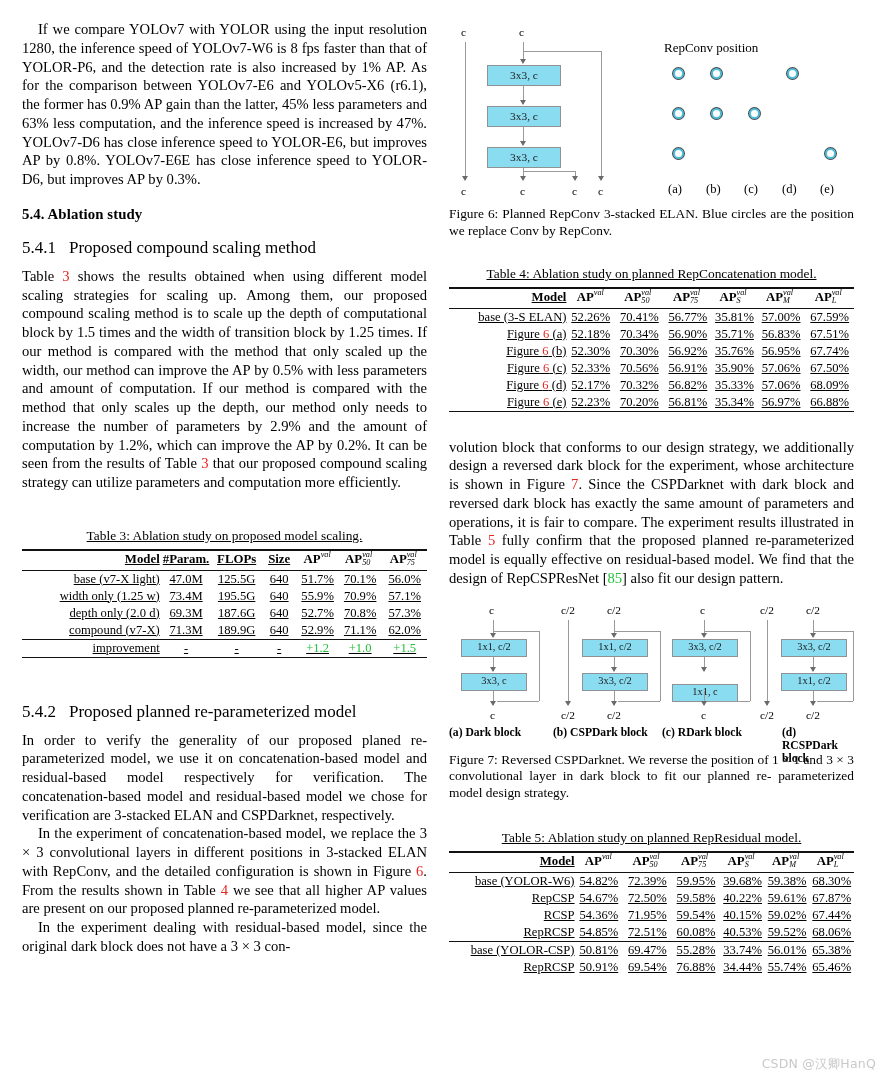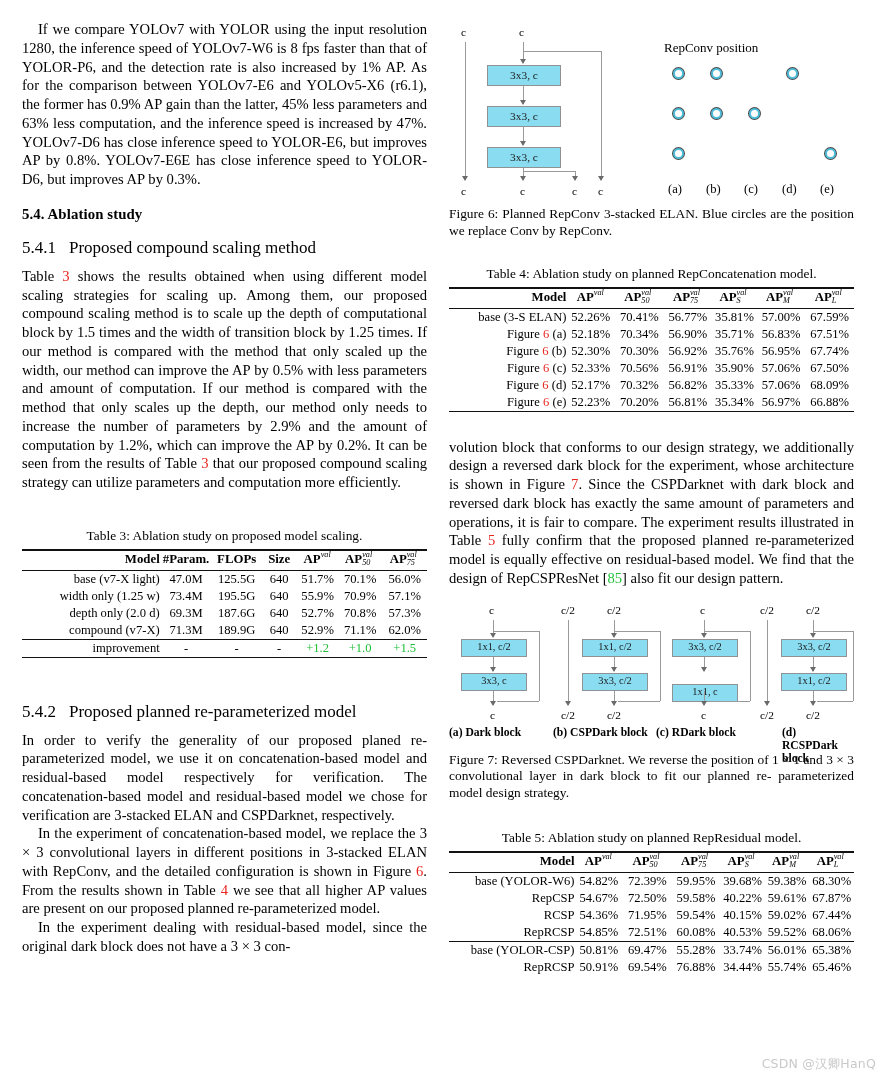--- a/index.html
+++ b/index.html
@@ -31,21 +31,21 @@
   }
   h3.subsec {
     font-size:17px; font-weight:normal; margin:15px 0 9px 0;
   }
   h3.subsec .num { margin-right:13px; }
 
   .ref { color:#e8251f; }
   .refg { color:#22c03a; }
 
   
-  .tabwrap { margin:0; }
+  .tabwrap { margin:0;text-decoration:underline; }
   .tabcap {
     font-size:13.4px; text-align:center; margin:0 0 4px 0; line-height:1.25;
   }
   table.pt {
     border-collapse:collapse; width:100%; font-size:12.6px;
   }
   table.pt th, table.pt td {
     padding:1px 0 1px 0; text-align:center; white-space:nowrap; font-weight:normal;
   }
   table.pt th { font-weight:bold; font-size:12.8px; padding-bottom:3px; }
@@ -399,21 +399,21 @@
         <div class="blkbox" style="left:223px; top:37px; width:66px; height:18px; font-size:10.4px;">3x3, c/2</div>
         <div class="vline" style="left:255px; top:55px; height:14px;"></div>
         <div class="arrow" style="left:252px; top:65px;"></div>
         <div class="blkbox" style="left:223px; top:82px; width:66px; height:18px; font-size:10.4px;">1x1, c</div>
         <div class="vline" style="left:255px; top:89px; height:14px;"></div>
         <div class="arrow" style="left:252px; top:99px;"></div>
         <div class="lbl" style="left:252px; top:107px;">c</div>
         <div class="hline" style="left:255px; top:29px; width:46px;"></div>
         <div class="vline" style="left:301px; top:29px; height:70px;"></div>
         <div class="hline" style="left:259px; top:99px; width:42px;"></div>
-        <div class="f7cap" style="left:207px; top:124px;">(c) RDark block</div>
+        <div class="f7cap" style="left:213px; top:124px;">(c) RDark block</div>
       </div>
 
       <div>
         <div class="lbl" style="left:311px; top:2px;">c/2</div>
         <div class="vline" style="left:318px; top:18px; height:85px;"></div>
         <div class="arrow" style="left:315px; top:99px;"></div>
         <div class="lbl" style="left:311px; top:107px;">c/2</div>
 
         <div class="lbl" style="left:357px; top:2px;">c/2</div>
         <div class="vline" style="left:364px; top:18px; height:16px;"></div>

